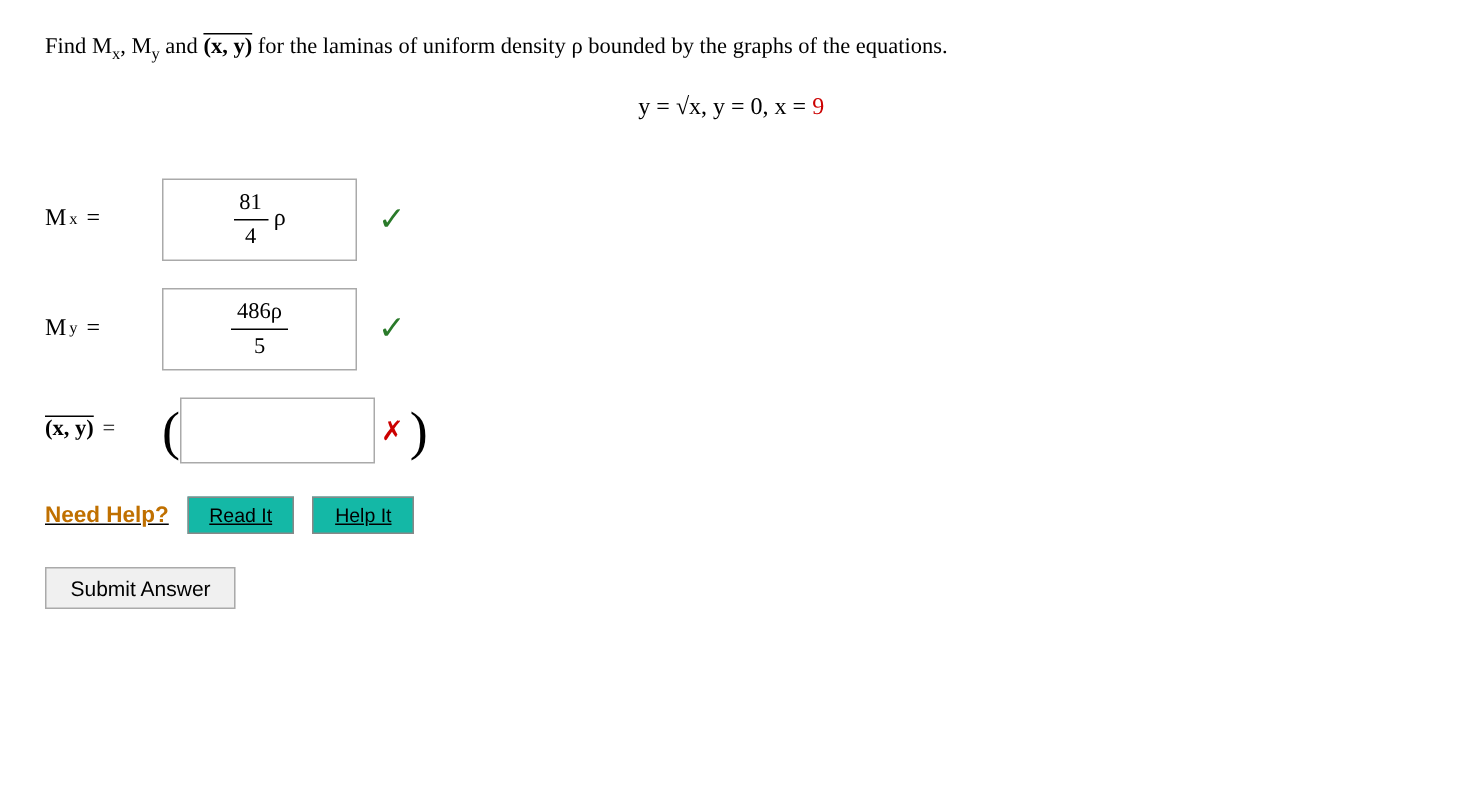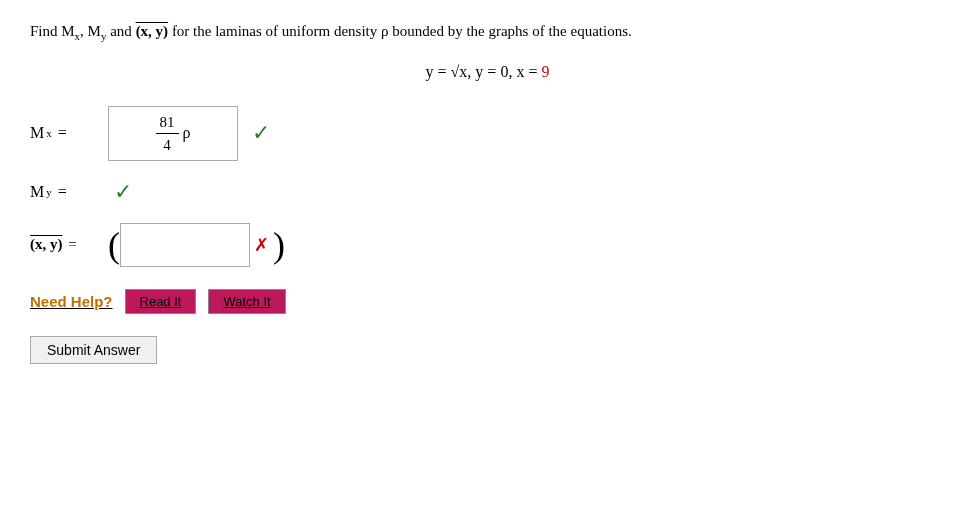--- a/index.html
+++ b/index.html
@@ -16,21 +16,21 @@
 
     .problem-statement {
       font-size: 15px;
       margin-bottom: 18px;
       line-height: 1.5;
     }
 
     .equation-line {
       text-align: center;
       font-size: 16px;
-      margin-bottom: 25px;
+      margin-bottom: 38px;
     }
 
     .answer-row {
       display: flex;
       align-items: center;
       margin-bottom: 18px;
       gap: 8px;
     }
 
     .label {
@@ -122,21 +122,21 @@
 
     .need-help-label {
       color: #c07000;
       font-weight: bold;
       font-size: 15px;
       font-family: Arial, sans-serif;
     }
 
     .help-button {
       border: 1.5px solid #888;
-      background: #be185d;
+      background: #14b8a6;
       padding: 4px 14px;
       font-size: 13px;
       font-family: Arial, sans-serif;
       cursor: pointer;
       color: #000;
     }
 
     .submit-section {
       margin-top: 22px;
     }
@@ -184,36 +184,42 @@
     </span>
     <span style="margin-left:4px;">ρ</span>
   </div>
   <span class="check-icon">✓</span>
 </div>
 
 <div class="answer-row">
   <div class="label">
     M<span class="sub">y</span>&nbsp;=
   </div>
+  <div class="input-box">
+    <span class="fraction">
+      <span class="numerator">486ρ</span>
+      <span class="denominator">5</span>
+    </span>
+  </div>
   <span class="check-icon">✓</span>
 </div>
 
 <div class="answer-row">
   <div class="label" style="font-size:15px;">
     <span class="overline">(x, y)</span>&nbsp;=
   </div>
   <div class="ordered-pair-container">
     <span class="paren">(</span>
     <div class="ordered-pair-input" style="min-height:44px; min-width:130px;"></div>
     <span class="cross-icon" style="font-size:18px; margin:0 4px;">✗</span>
     <span class="paren">)</span>
   </div>
 </div>
 
 <div class="need-help-section">
   <span class="need-help-label">Need Help?</span>
   <button class="help-button">Read It</button>
-  <button class="help-button">Watch It</button>
+  <button class="help-button">Help It</button>
 </div>
 
 <div class="submit-section">
   <button class="submit-button">Submit Answer</button>
 </div>
 
 </body></html>

